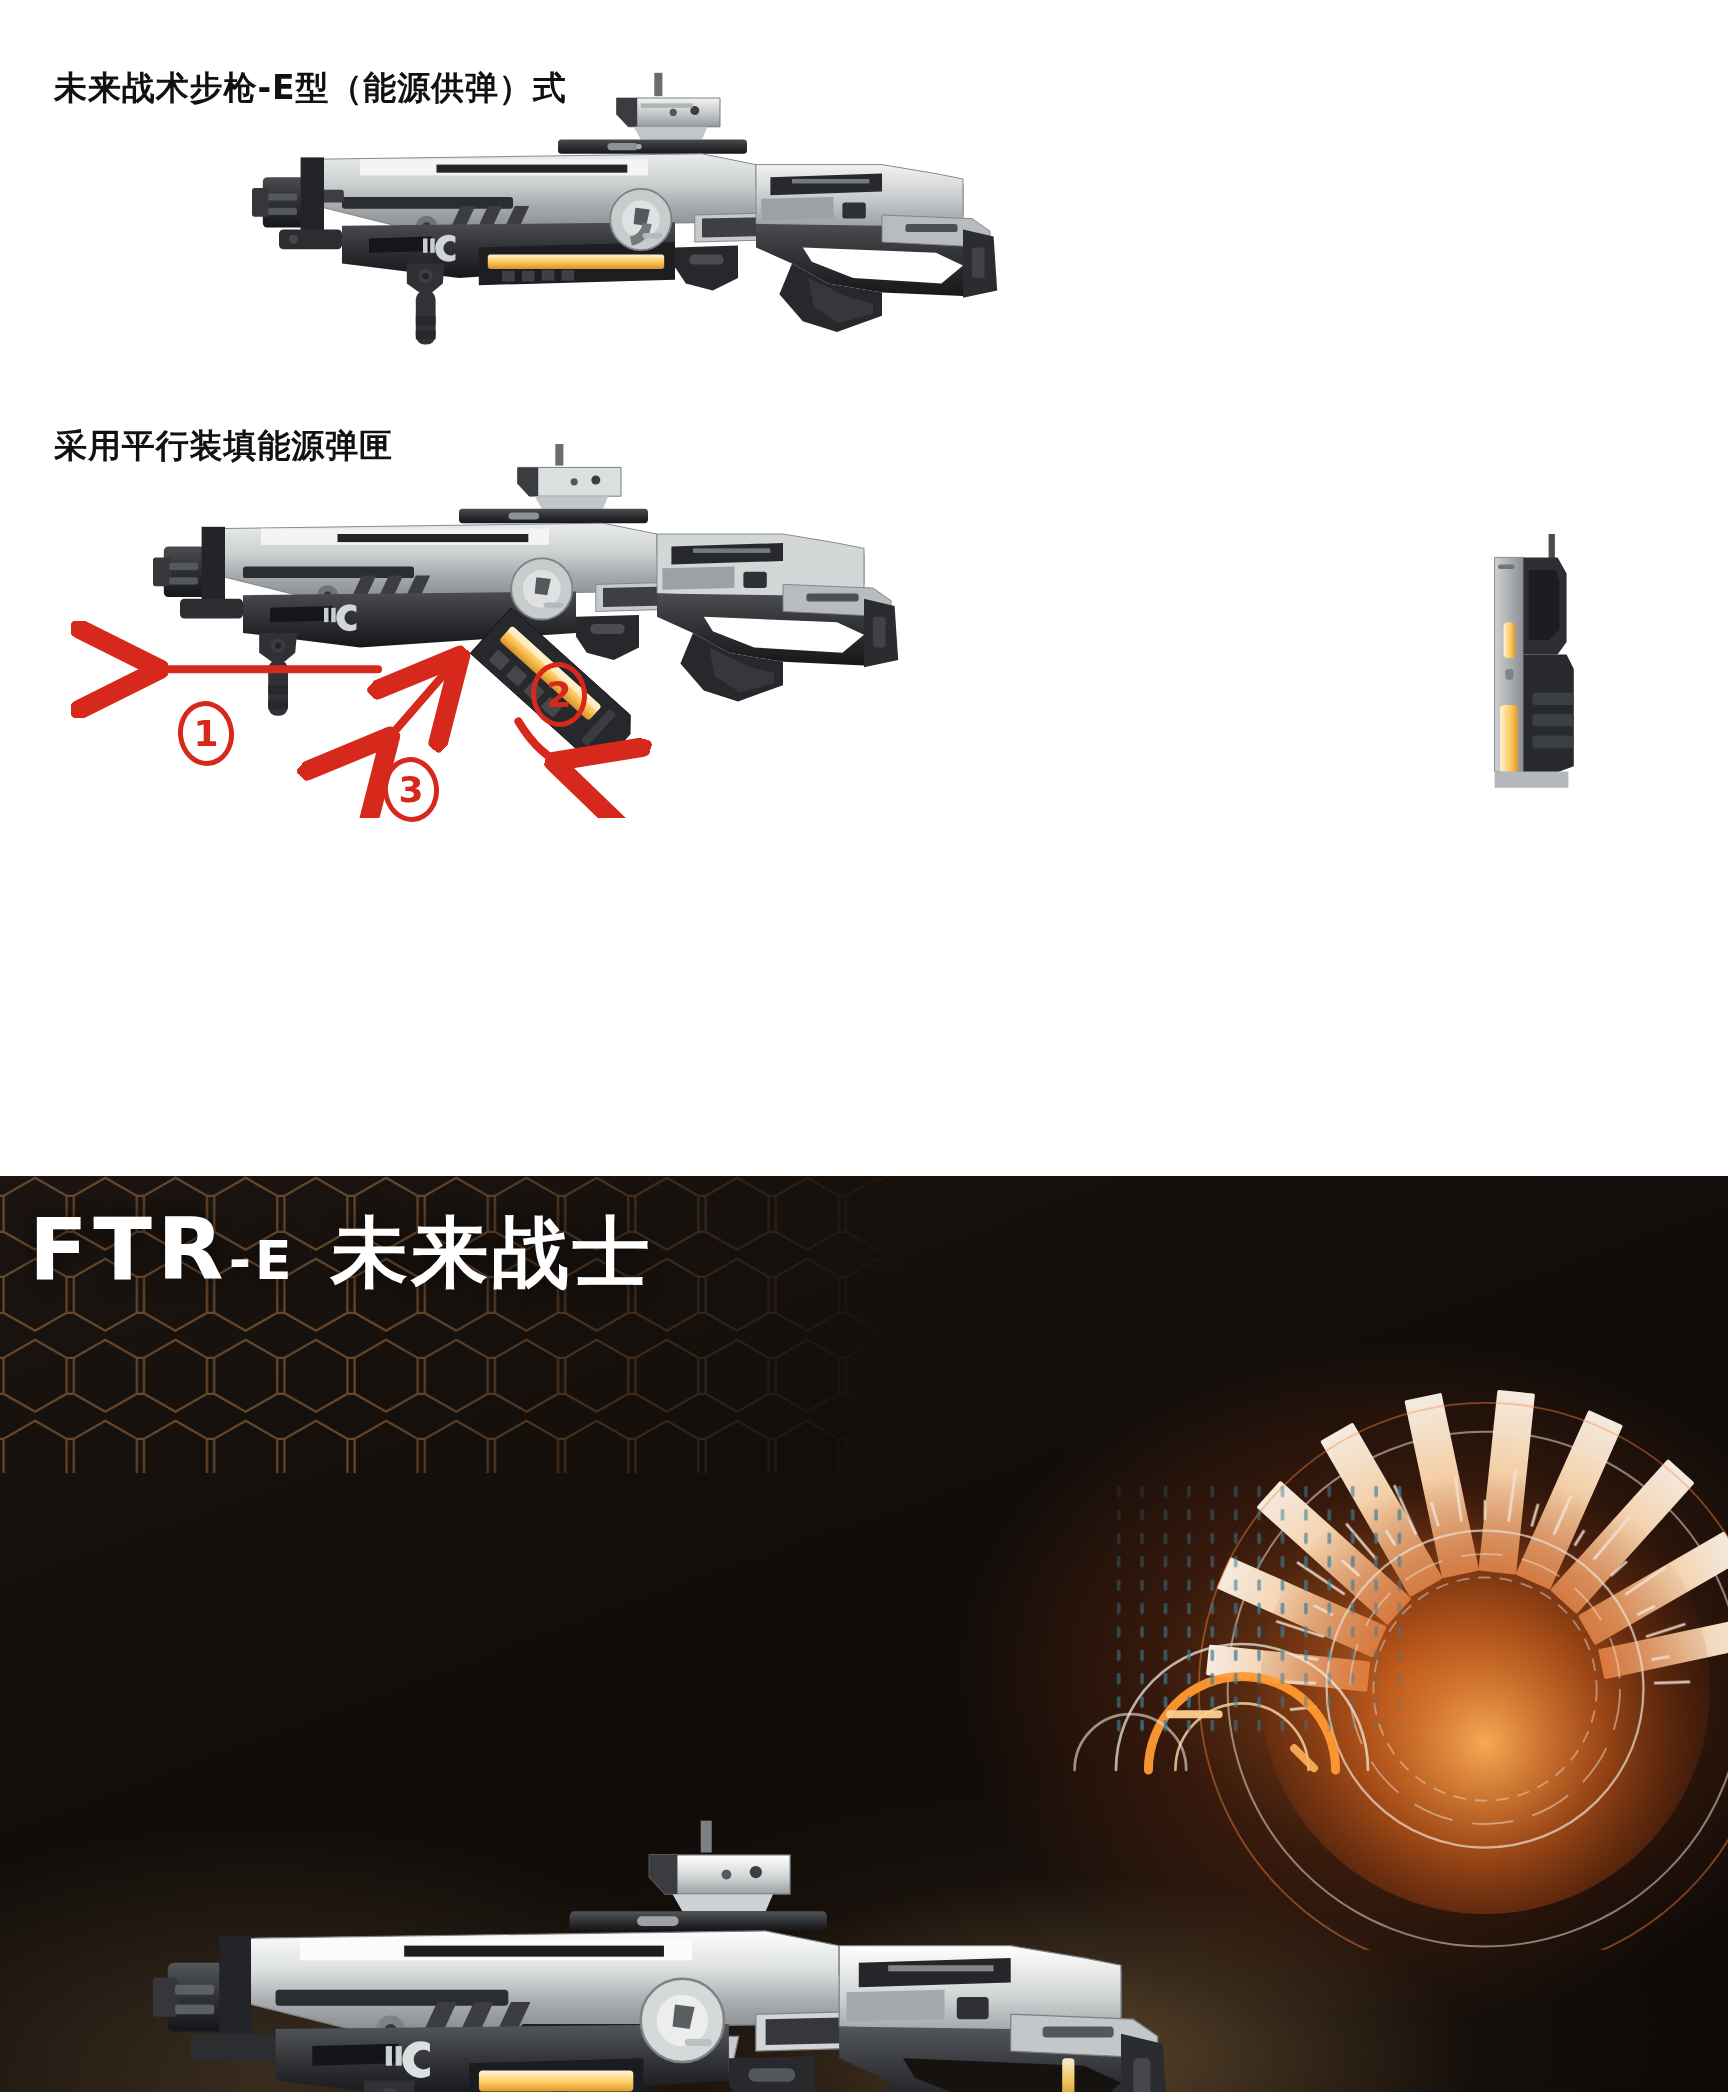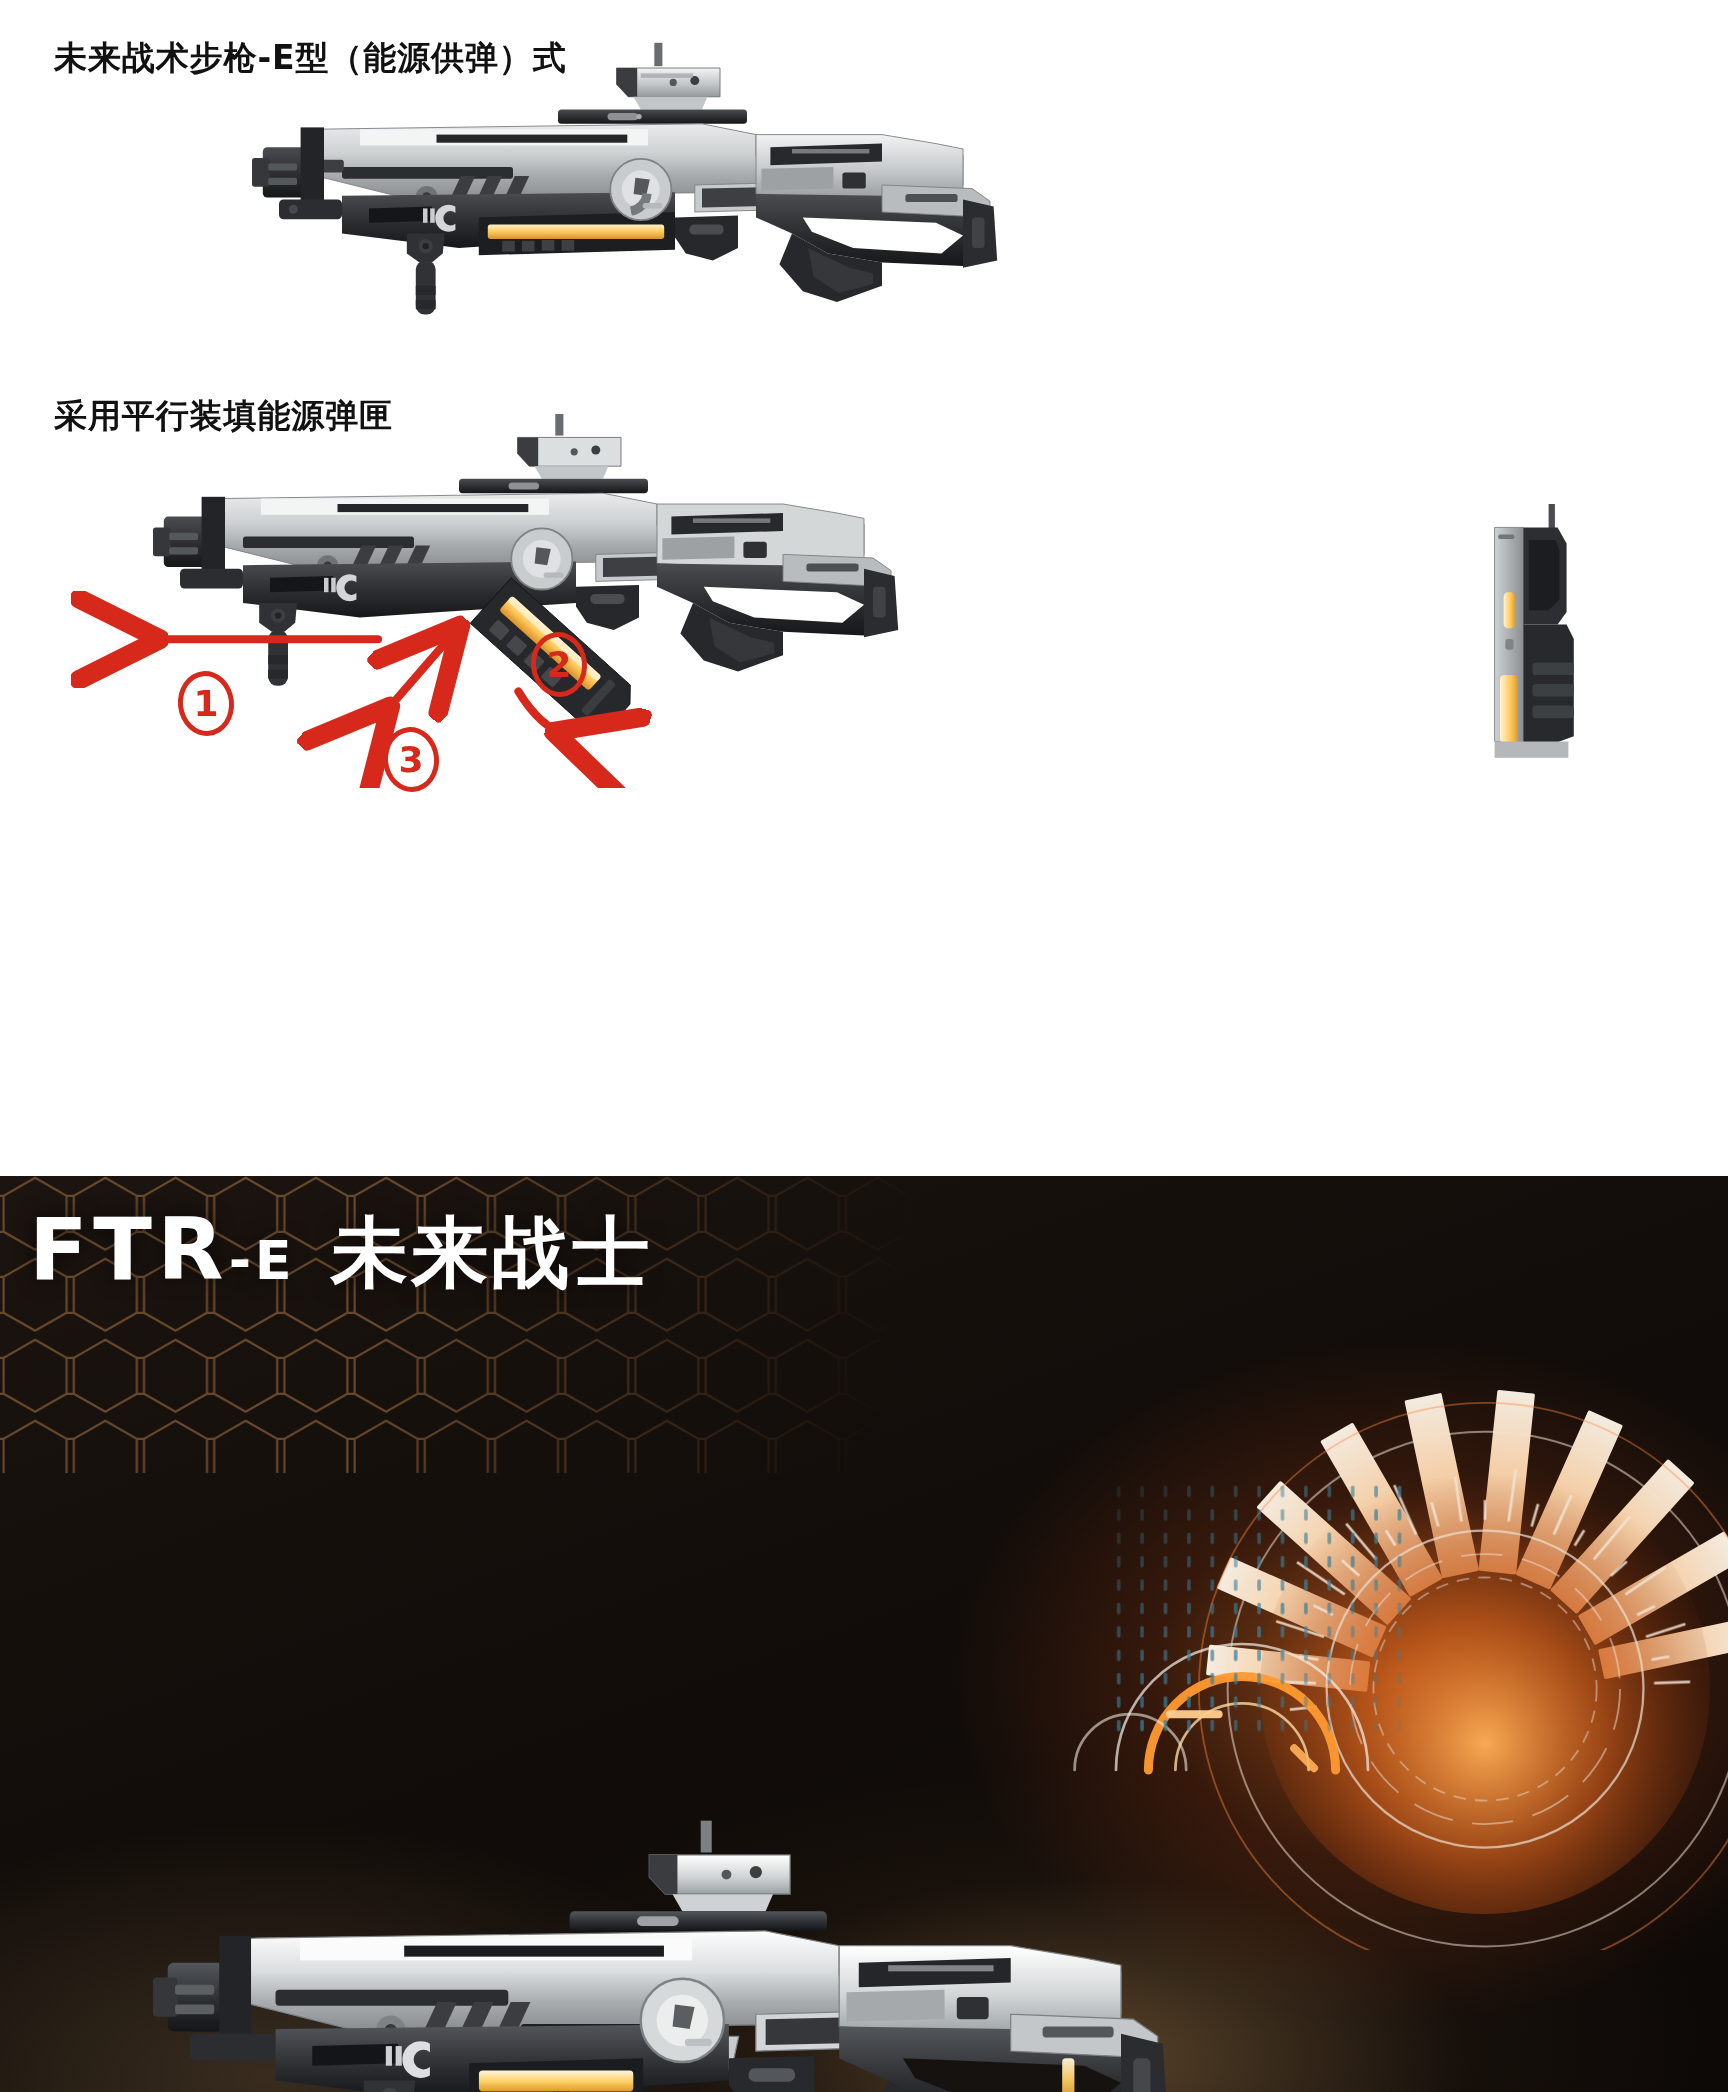--- a/index.html
+++ b/index.html
@@ -15,21 +15,21 @@
   
   .caption {
     position:absolute; color:#111; font-weight:700;
     font-size:33px; letter-spacing:0.9px; white-space:nowrap;
     font-family:"DejaVu Sans","Liberation Sans",sans-serif;
   }
   #cap1 { left:54px; top:36px; }
   #cap2 { left:54px; top:394px; }
 
   
-  .panel { position:absolute; }
+  .panel { position:absolute;margin-top:30px; }
   #panel-top   { left:0;  top:0;    width:1728px; height:378px; }
   #panel-mid   { left:0;  top:378px;width:1380px; height:410px; }
 
   
   .weapon { position:absolute; transform-origin:left top; }
 
   svg.wp { display:block; overflow:visible; }
 
   
   .annot { position:absolute; color:#d6291c; }

